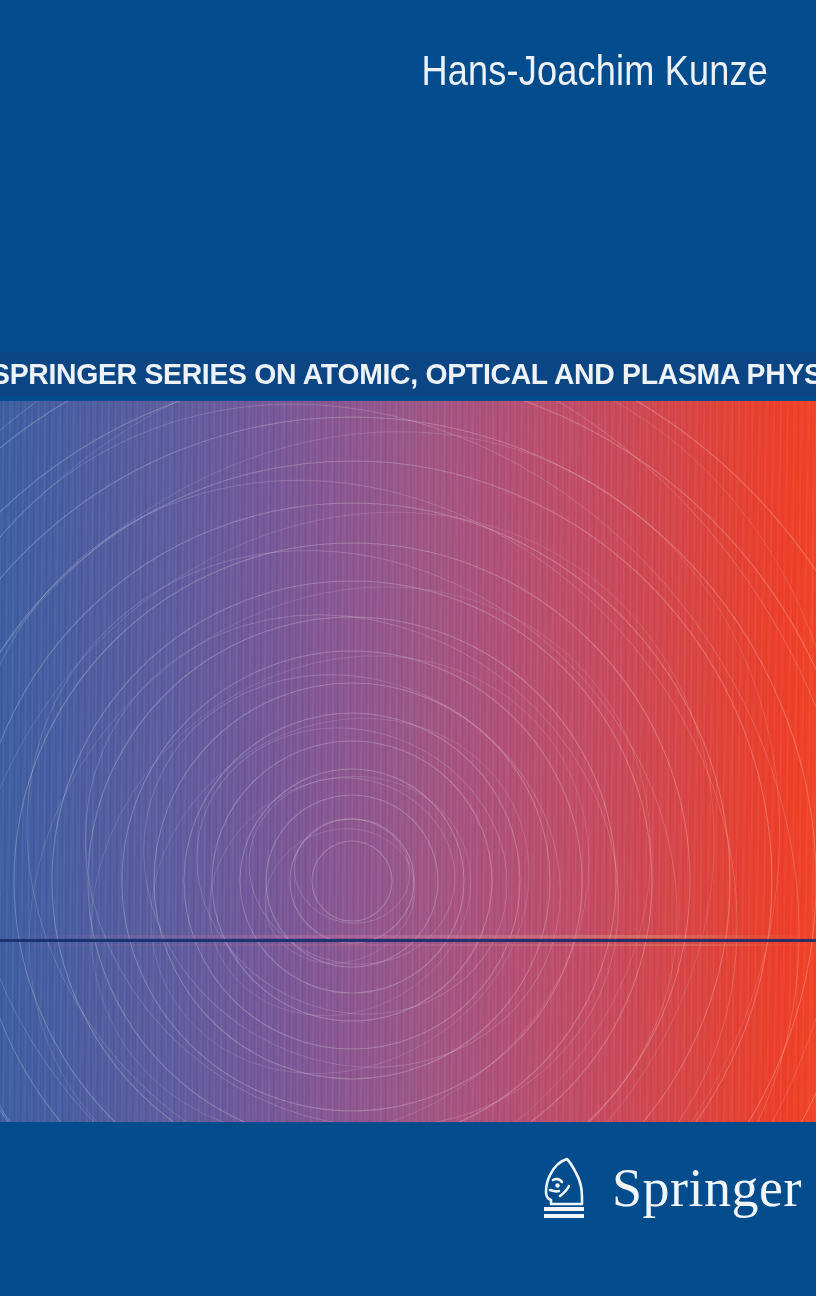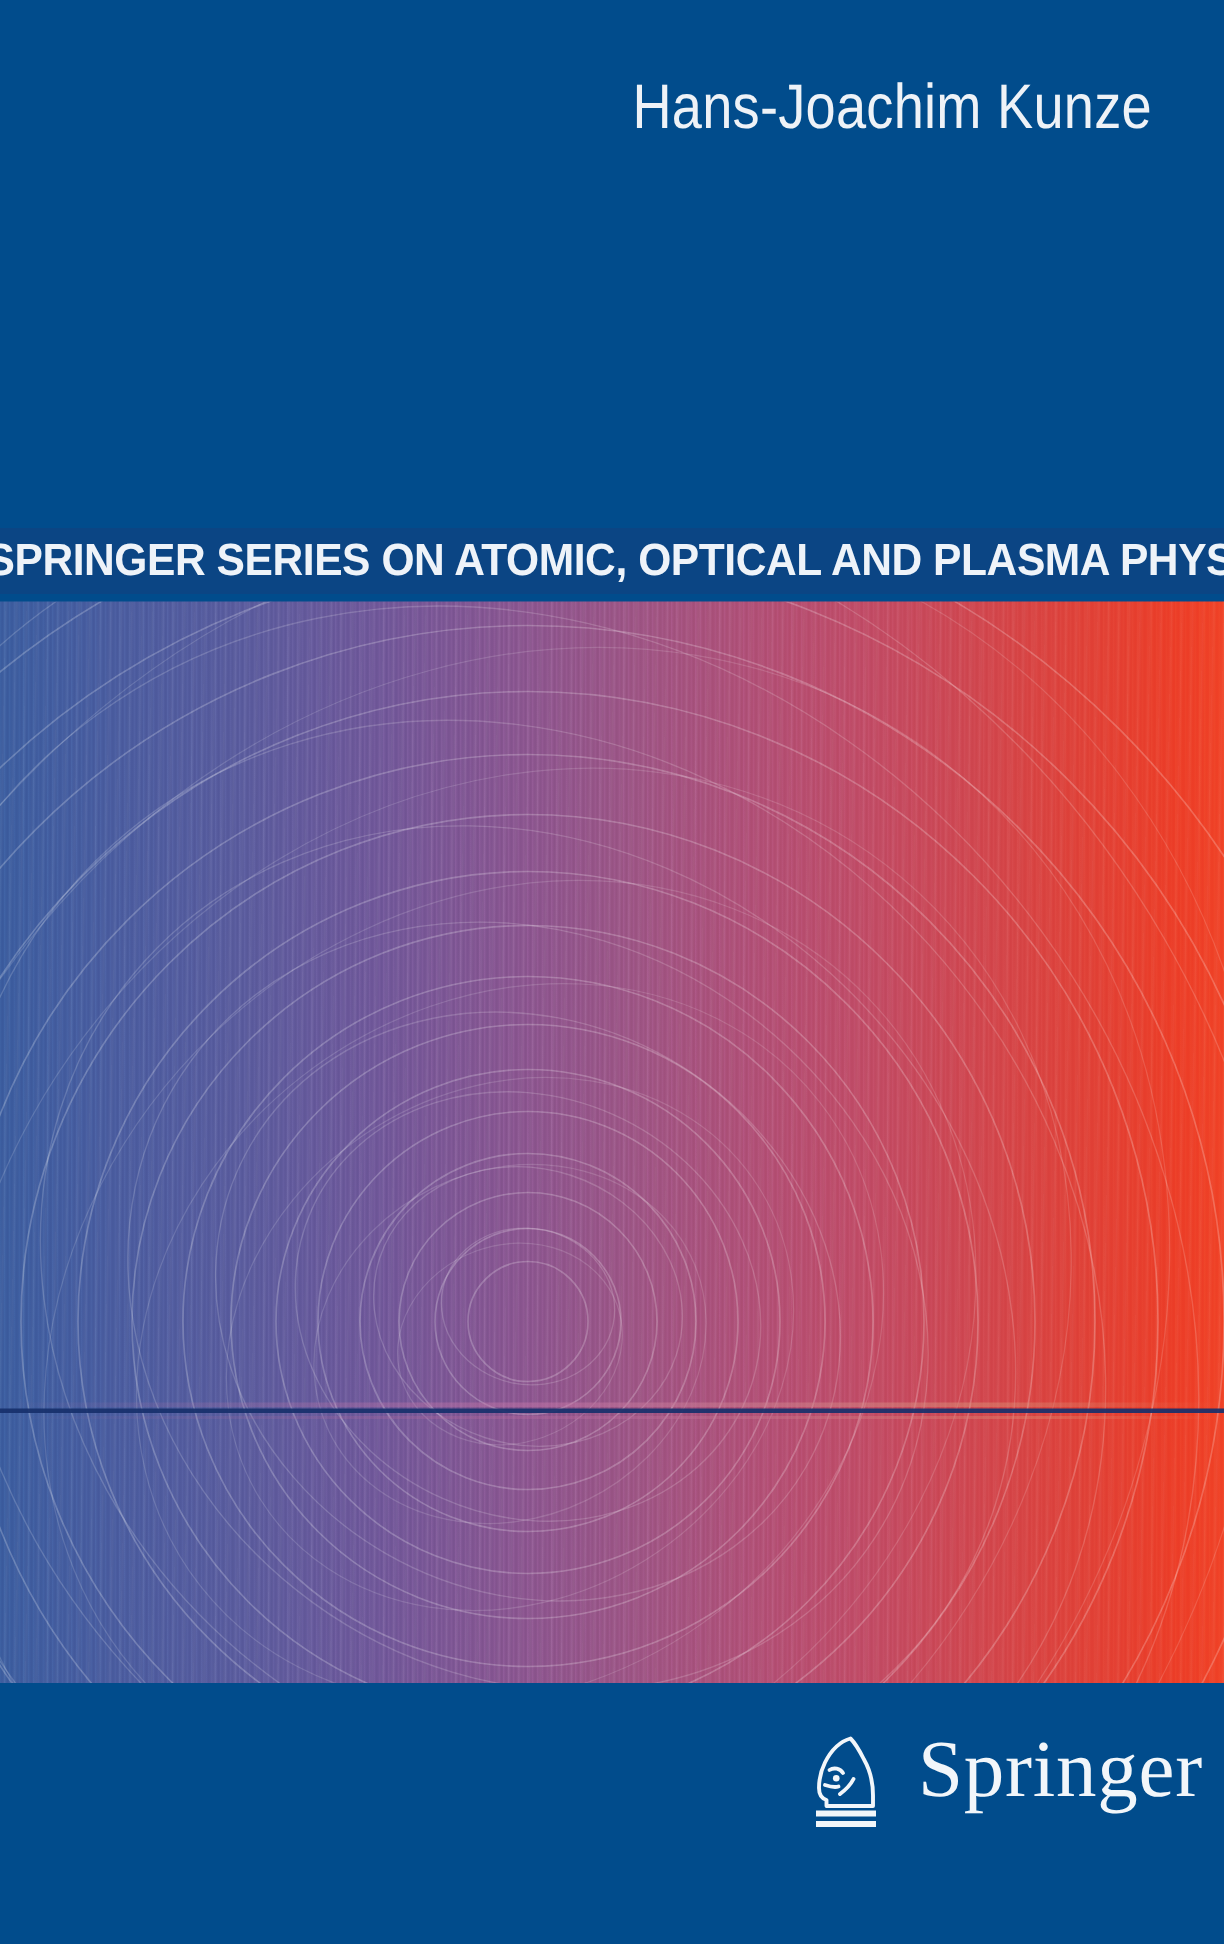--- a/index.html
+++ b/index.html
@@ -178,21 +178,21 @@
     white-space: nowrap;
     text-shadow: 0 1px 2px rgba(20,20,60,0.18);
   }
 
   
   .springer-logo {
     position: absolute;
     left: 536px;
     top: 1152px;
     display: flex;
-    align-items: flex-start;
+    align-items: center;
     gap: 14px;
   }
   .knight-icon { width: 62px; height: 72px; display:block; }
   .springer-word {
     color: #f2f6fa;
     font-family: "Liberation Serif", serif;
     font-size: 54px;
     line-height: 54px;
     letter-spacing: 0.5px;
   }

